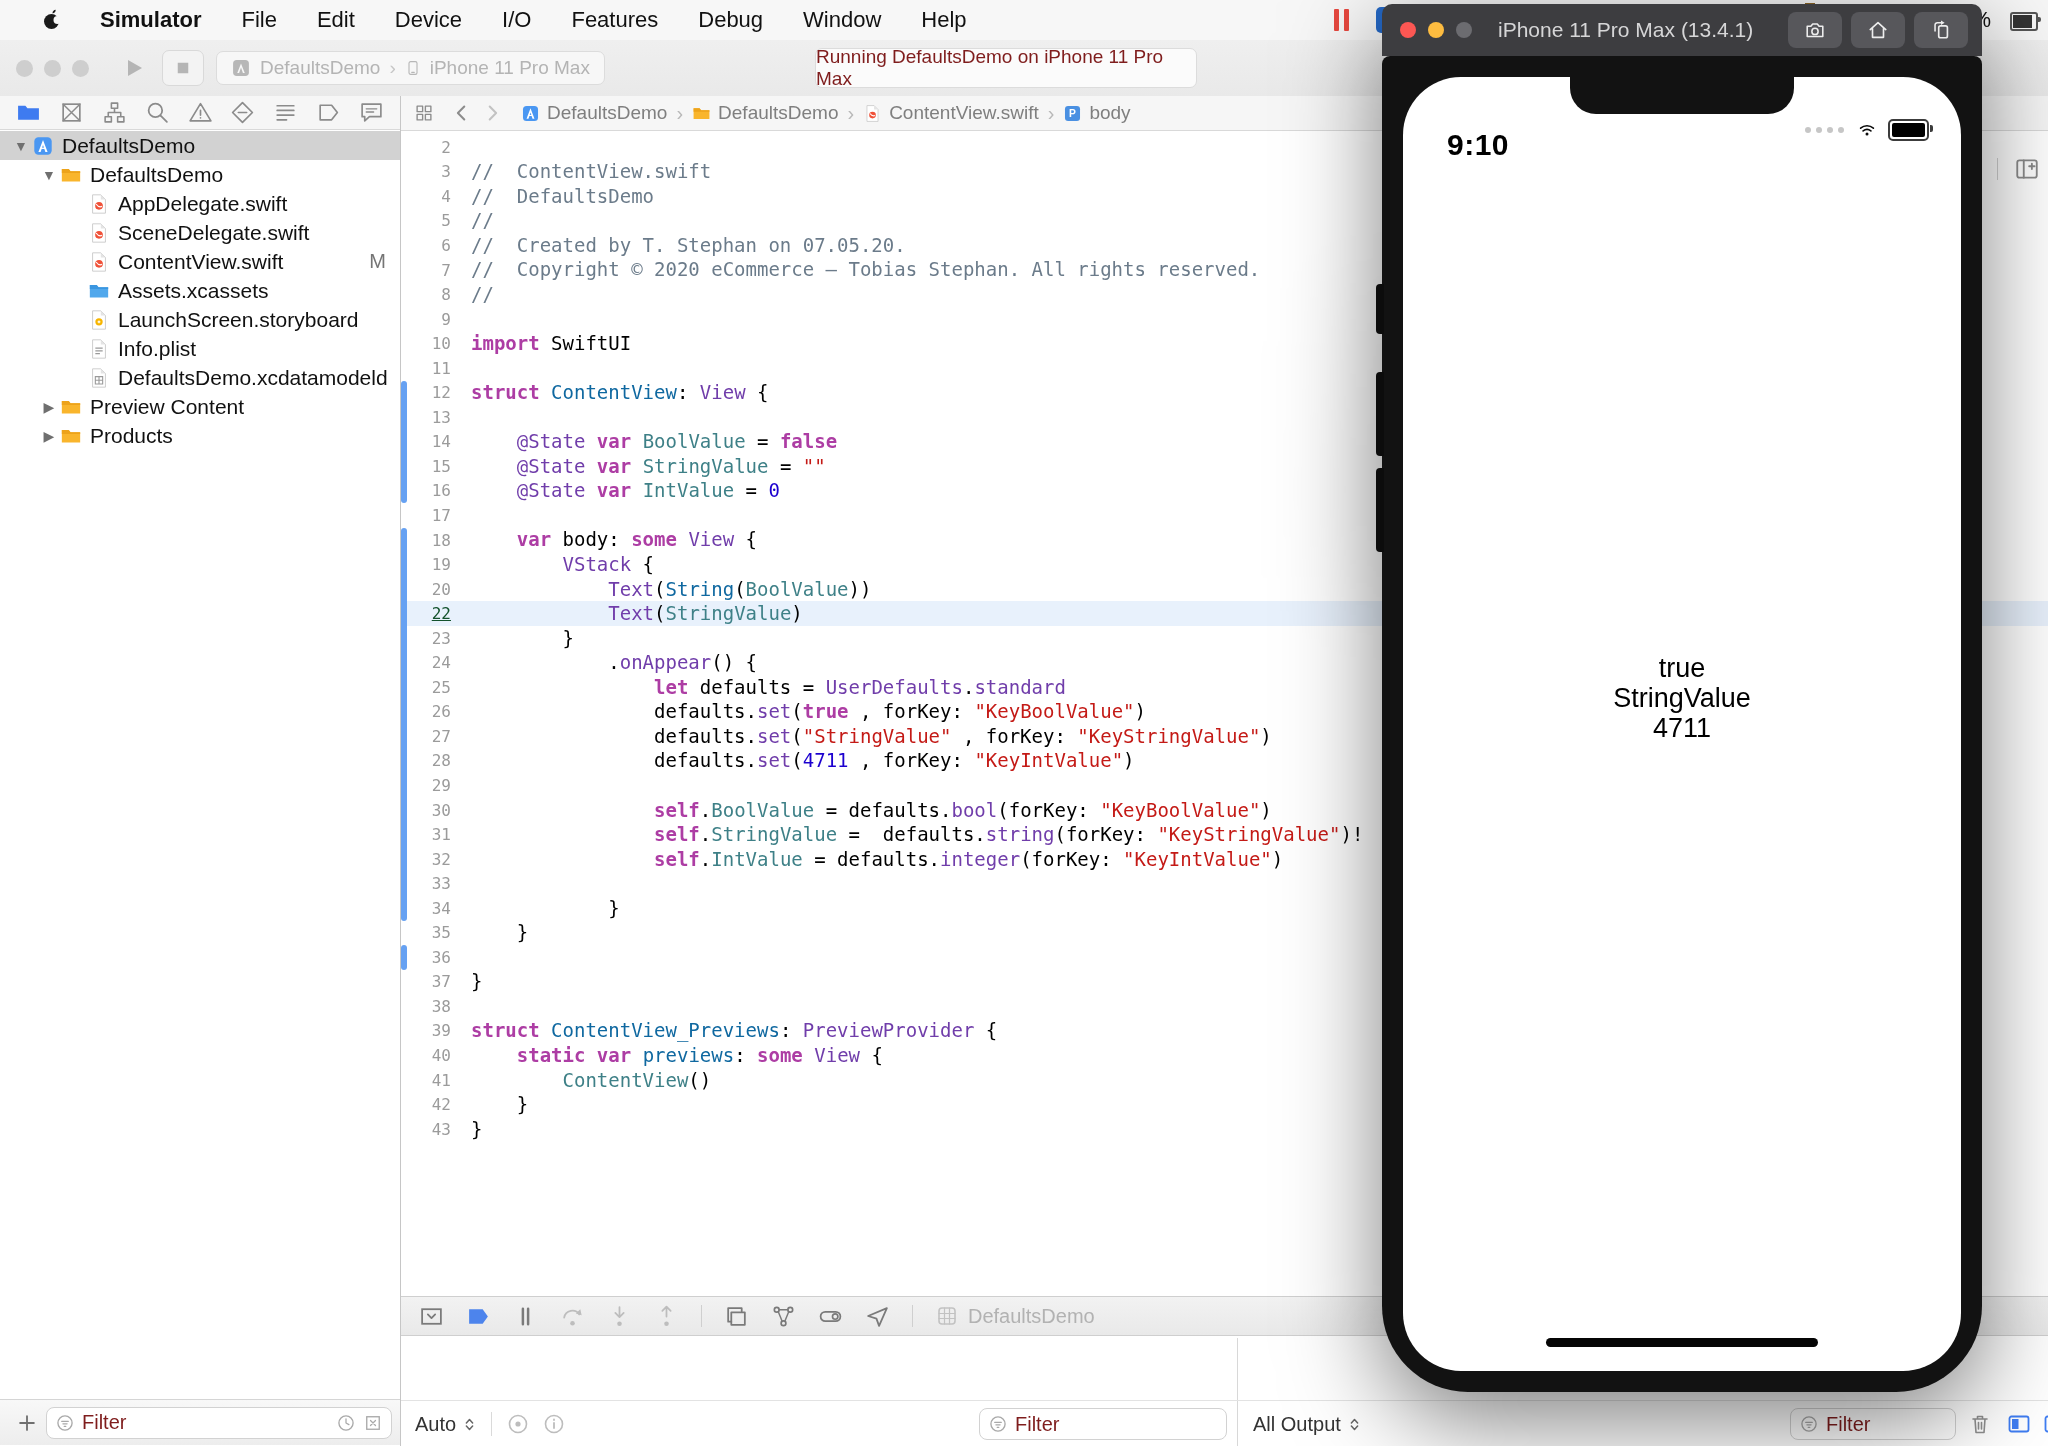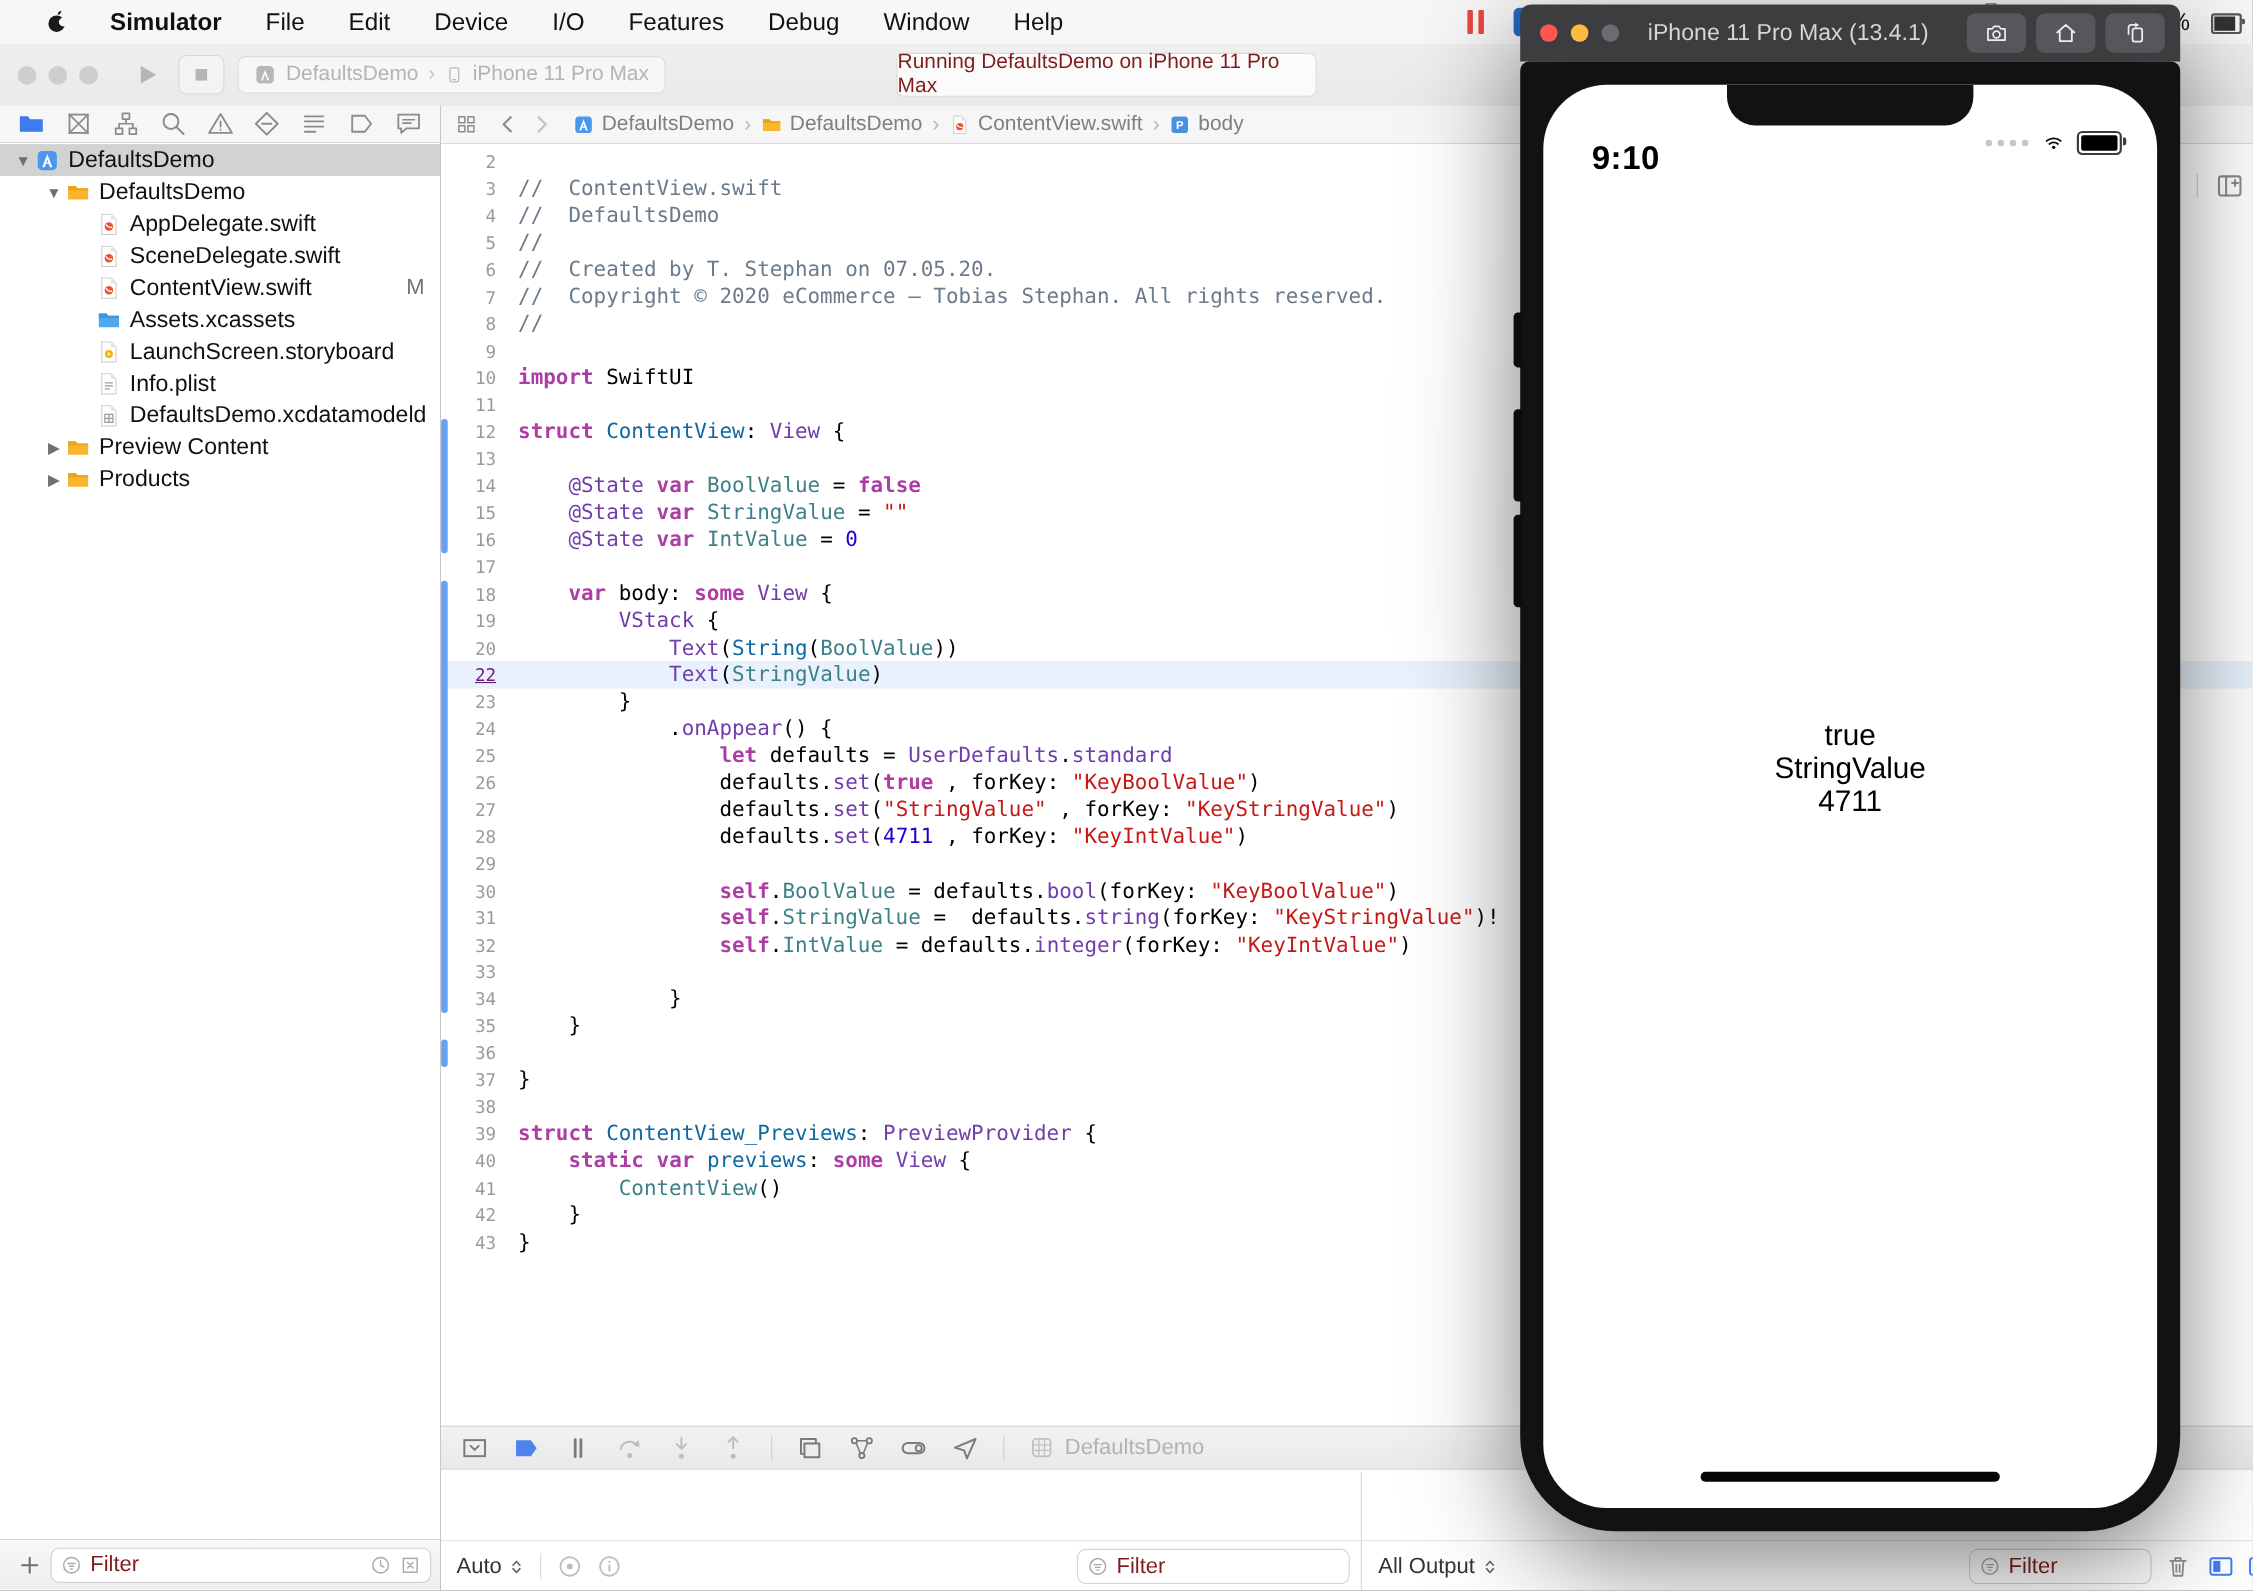--- a/index.html
+++ b/index.html
@@ -79,21 +79,21 @@
   #edtopright{position:absolute;right:8px;top:60px;display:flex;gap:16px;align-items:center;color:#8a8a8a;z-index:2;}
   #edtopright .ic{width:26px;height:26px;}
   #edtopright .vsep{width:1px;height:22px;background:#d2d2d2;}
 
   #codearea{left:0;top:35px;width:1647px;height:1165px;background:#fff;overflow:hidden;}
   #codelines{position:absolute;left:0;top:4px;right:0;}
   .cl{height:24.55px;display:flex;align-items:center;}
   .cl.cur{background:#e8f1fc;}
   .ln{width:50px;padding-right:13px;text-align:right;color:#9b9b9b;flex:none;
       font-family:"DejaVu Sans Mono",monospace;font-size:16px;}
-  .cl.cur .ln{color:#701a75;text-decoration:underline;}
+  .cl.cur .ln{color:#14532d;text-decoration:underline;}
   .ct{font-family:"DejaVu Sans Mono",monospace;font-size:19px;white-space:pre;padding-left:7px;margin-top:48px;}
   .tk-c{color:#6b7b8a;} .tk-k{color:#ad3da4;font-weight:700;} .tk-t{color:#703da a;color:#703daa;}
   .tk-x{color:#c41a16;} .tk-m{color:#1c00cf;} .tk-d{color:#0f68a0;} .tk-p{color:#3e8087;} .tk-w{color:#000;}
   .chbar{position:absolute;left:0;width:6px;border-radius:3px;background:#66a1f2;}
 
   
   #debugbar{left:0;top:1200px;width:1647px;height:40px;background:linear-gradient(#f2f2f2,#e9e9e9);
             border-top:1px solid #cfcfcf;border-bottom:1px solid #cfcfcf;display:flex;align-items:center;gap:22px;
             padding-left:18px;box-sizing:border-box;color:#7a7a7a;}
   #debugbar .ic{width:25px;height:25px;}

